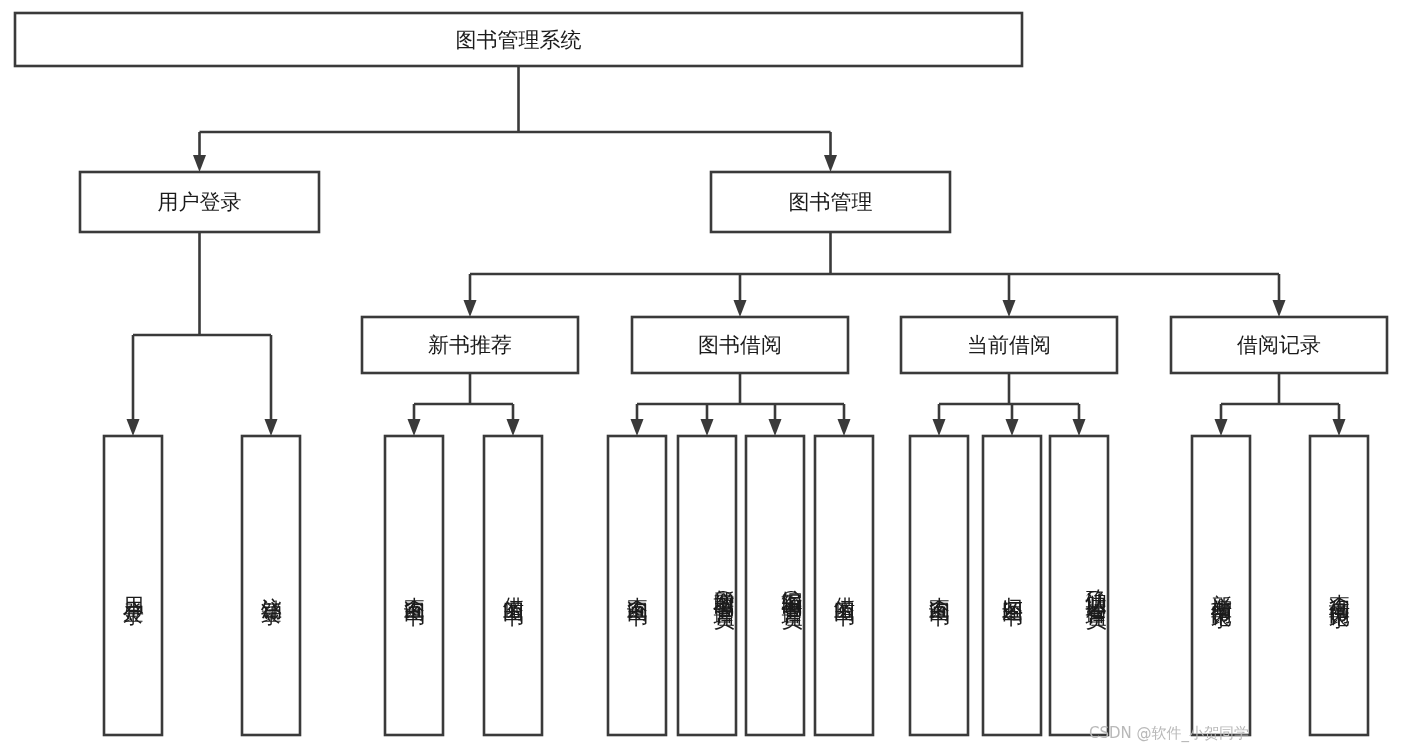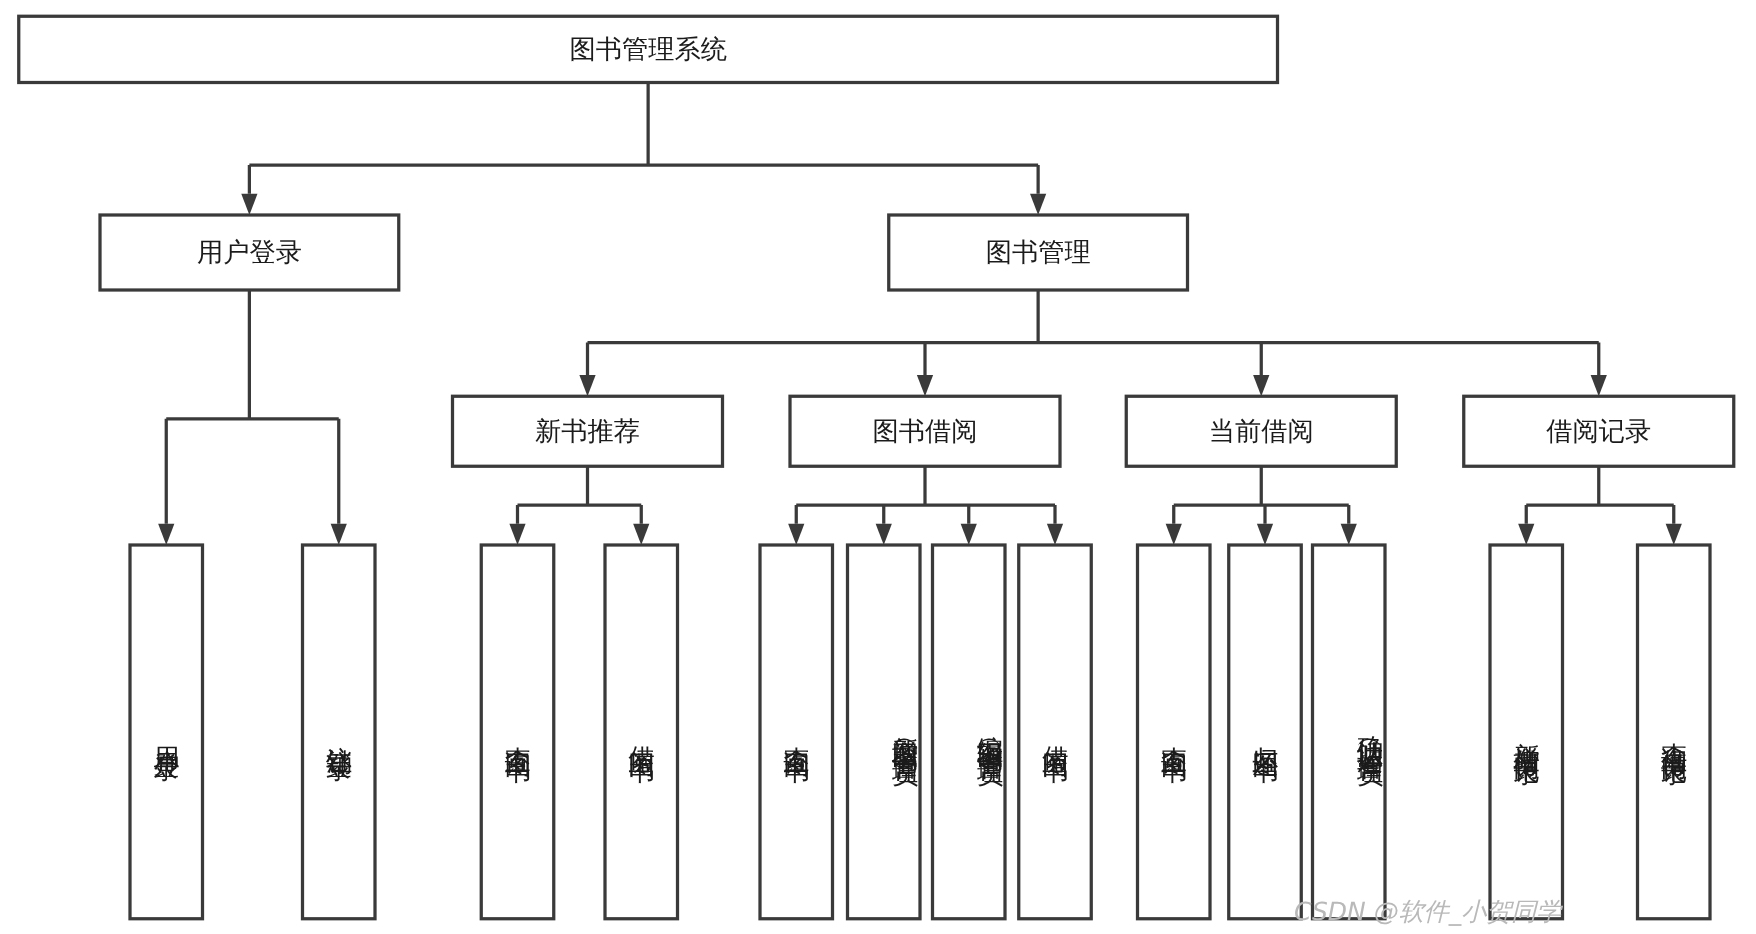--- a/index.html
+++ b/index.html
@@ -65,24 +65,23 @@
     color: #1b1b1b;
     letter-spacing: 3px;
     white-space: nowrap;
     text-align: center;
   }
   .watermark {
     position: absolute;
     right: 8px;
     bottom: 4px;
     font-family: "DejaVu Sans", "Liberation Sans", sans-serif;
-    font-size: 20px;
+    font-size: 15px;
     color: #b9b9b9;
     white-space: nowrap;
-    font-style: italic;
   }
 </style>
 </head>
 <body>
 
 <div id="diagram-root">
 
   <svg class="diagram" id="diagram-svg" viewBox="0 0 1405 747" xmlns="http://www.w3.org/2000/svg">
     <g id="connector-layer">
         <path d="M 518.5 66 L 518.5 132" class="connector"></path>

